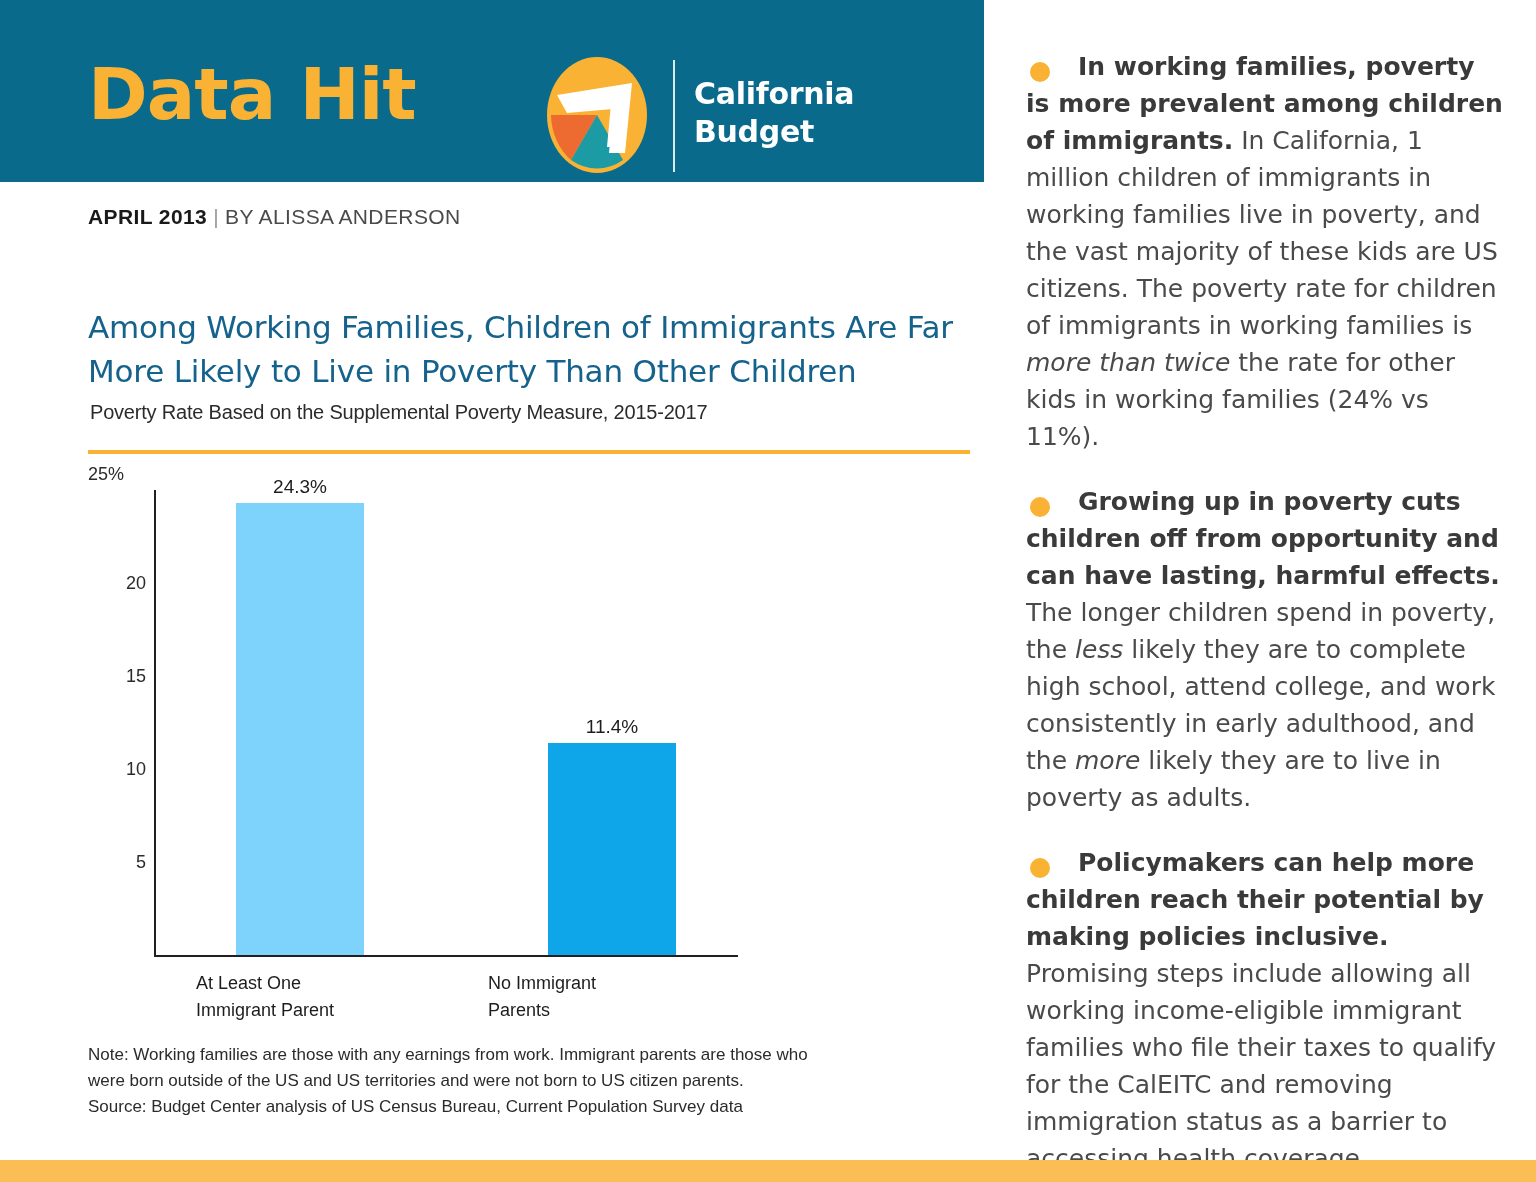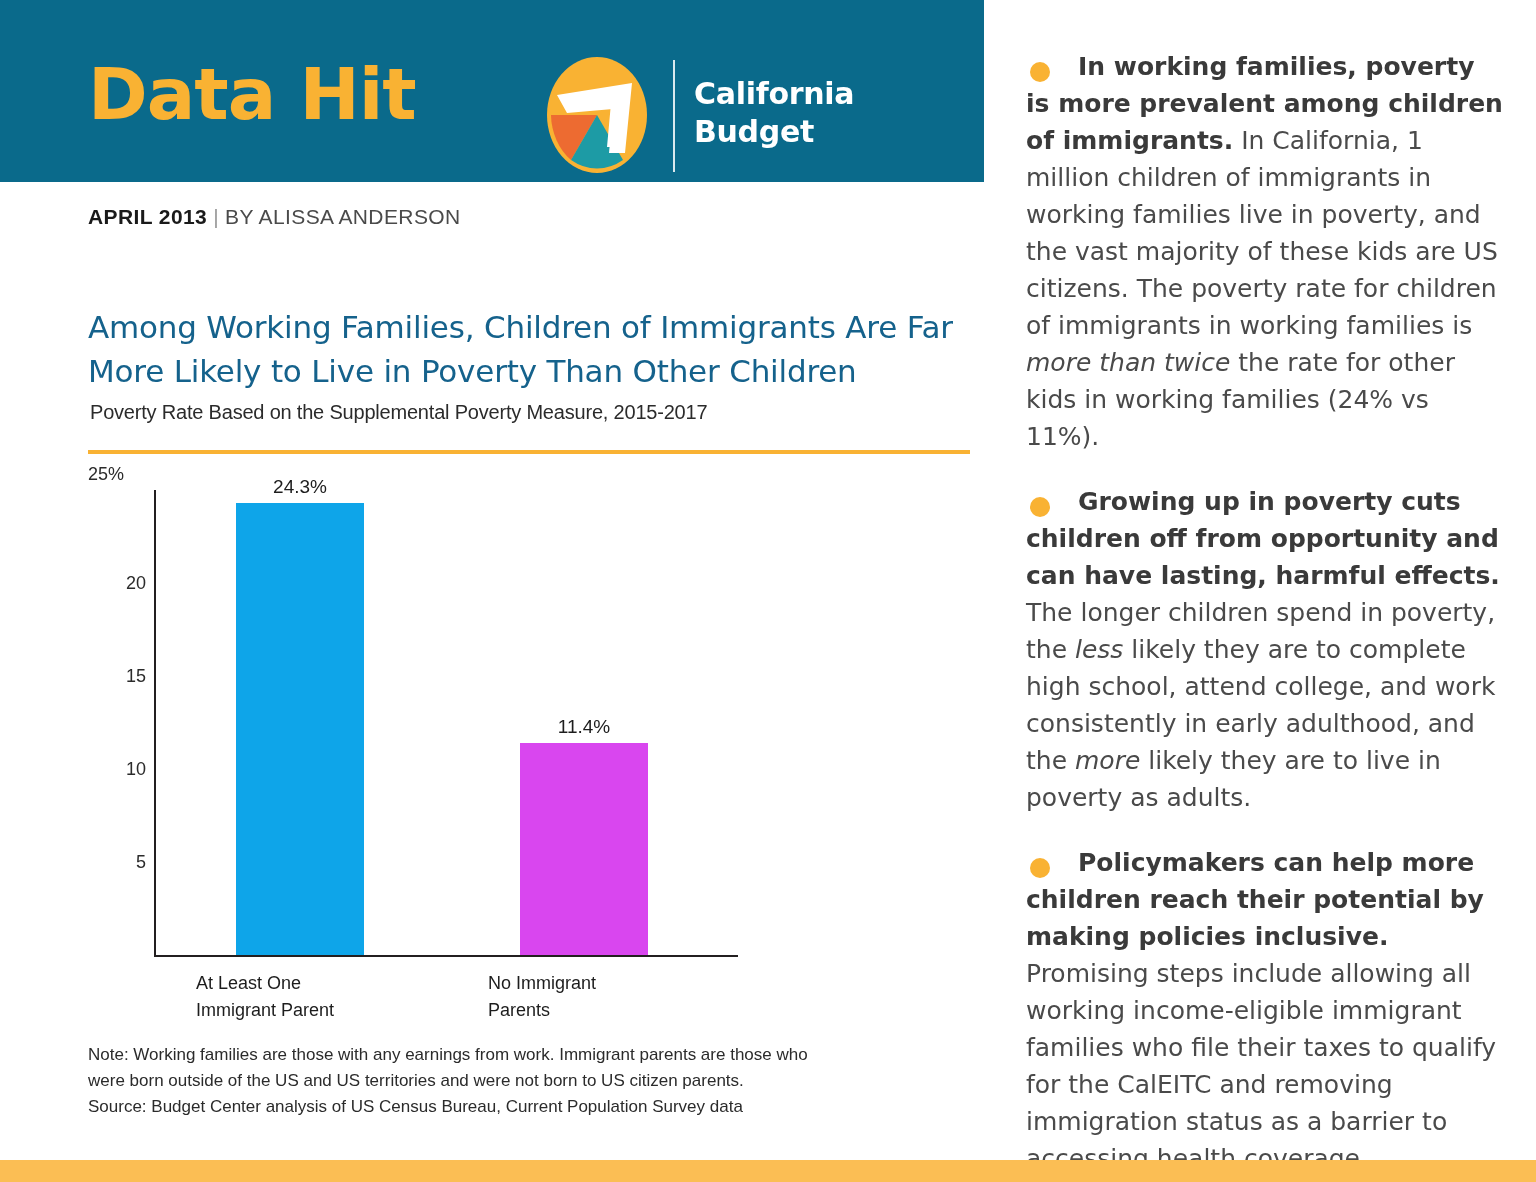--- a/index.html
+++ b/index.html
@@ -242,24 +242,24 @@
       <div id="y-axis-line"></div>
       <div id="x-axis-line"></div>
       <div id="y-ticks">
           <div class="y-label" style="top: 4px; left: 0px; right: auto; width: 58px; text-align: left;">25%</div>
           <div class="y-label" style="top: 113px; left: 0px; right: auto; width: 58px; text-align: right;">20</div>
           <div class="y-label" style="top: 206px; left: 0px; right: auto; width: 58px; text-align: right;">15</div>
           <div class="y-label" style="top: 299px; left: 0px; right: auto; width: 58px; text-align: right;">10</div>
           <div class="y-label" style="top: 392px; left: 0px; right: auto; width: 58px; text-align: right;">5</div>
         </div>
       <div id="bars">
-          <div class="bar" style="left: 148px; width: 128px; height: 451.98px; background: #0ea5e9; bottom: 15px;">
+          <div class="bar" style="left: 148px; width: 128px; height: 451.98px; background: #7dd3fc; bottom: 15px;">
             <div class="bar-value">24.3%</div>
           </div>
-          <div class="bar" style="left: 432px; width: 128px; height: 212.04px; background: #d946ef; bottom: 15px;">
+          <div class="bar" style="left: 460px; width: 128px; height: 212.04px; background: #0ea5e9; bottom: 15px;">
             <div class="bar-value">11.4%</div>
           </div>
         </div>
       <div id="cat-labels">
           <div class="cat-label" style="left: 212px; width: 208px;">At Least One
 Immigrant Parent</div>
           <div class="cat-label" style="left: 504px; width: 208px;">No Immigrant
 Parents</div>
         </div>
     </div>

